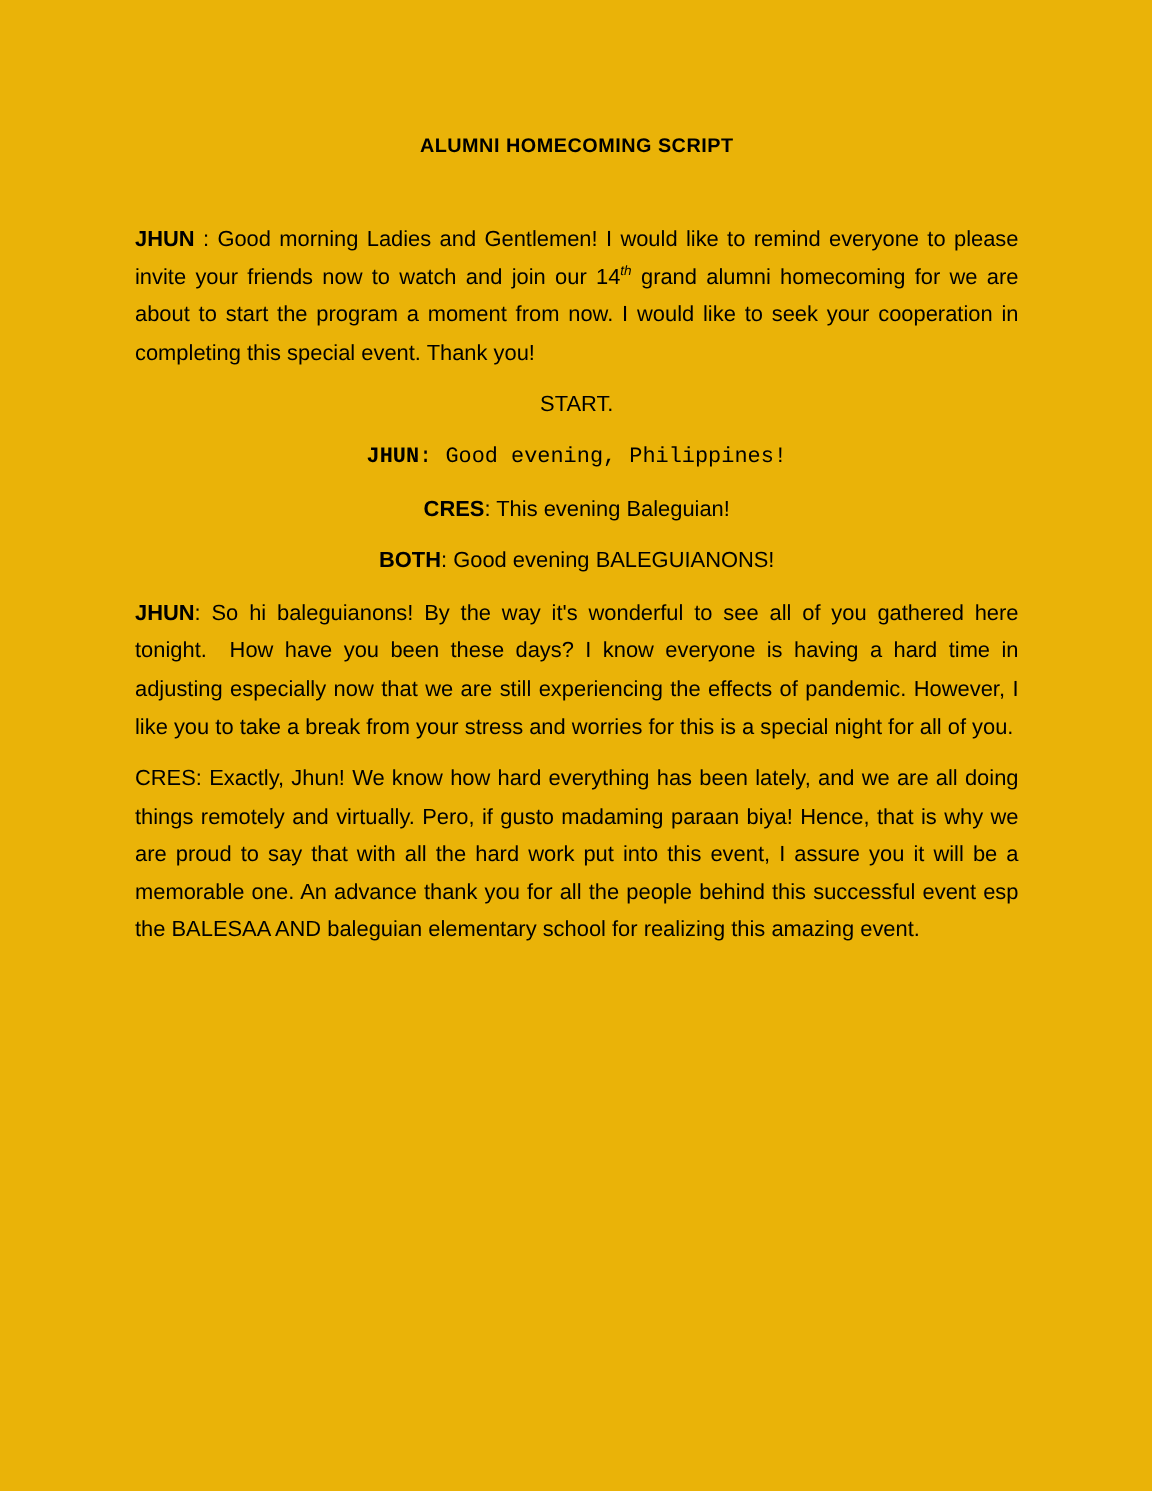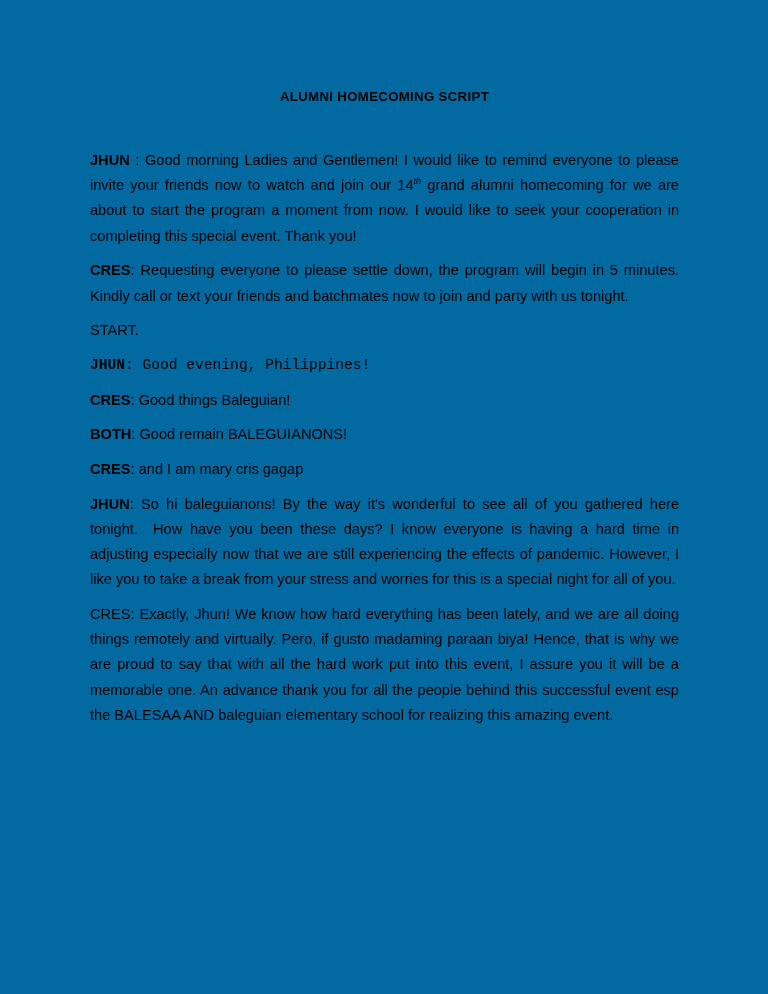--- a/index.html
+++ b/index.html
@@ -11,21 +11,21 @@
     width: 768px;
     height: 994px;
     font-family: "Liberation Sans", sans-serif;
     color: #000000;
     -webkit-font-smoothing: antialiased;
   }
   .page {
     position: relative;
     width: 768px;
     height: 994px;
-    background: #0369a1;
+    background: #eab308;
     box-sizing: border-box;
     overflow: hidden;
   }
   .doc-title {
     position: absolute;
     left: 90px;
     top: 89px;
     width: 589px;
     text-align: center;
     font-weight: bold;
@@ -45,21 +45,21 @@
     line-height: 25.2px;
     text-align: justify;
     text-justify: inter-word;
     word-spacing: 0px;
     white-space: pre-wrap;
   }
   p.line {
     margin: 0 0 9.5px 0;
     font-size: 14.6px;
     line-height: 25.2px;
-    text-align: left;
+    text-align: center;
     white-space: pre-wrap;
   }
   .gap-before {
     margin-top: 25px;
     font-family: Liberation Mono, monospace;
   }
   .spk-bold {
     font-weight: bold;
   }
   .spk-bold-underline {
@@ -79,33 +79,31 @@
 <body>
 
 <div class="page">
 
   <div class="doc-title">ALUMNI HOMECOMING SCRIPT</div>
 
   <div class="body-block">
 
     <p class="para"><span class="spk-bold">JHUN</span><span> : </span><span>Good morning Ladies and Gentlemen! I would like to remind everyone to please invite your friends now to watch and join our 14</span><sup class="ord">th</sup><span> grand alumni homecoming for we are about to start the program a moment from now. I would like to seek your cooperation in completing this special event. Thank you!</span></p>
 
-    <p class="para"><span class="spk-bold">CRES</span><span>: </span><span>Requesting everyone to please settle down, the program will begin in 5 minutes. Kindly call or text your friends and batchmates now to join and party with us tonight.</span></p>
 
     <p class="line">START.</p>
 
 
     <p class="line gap-before"><span class="spk-bold">JHUN</span><span>: </span><span>Good evening, Philippines!</span></p>
 
-    <p class="line"><span class="spk-bold">CRES</span><span>: </span><span>Good things Baleguian!</span></p>
+    <p class="line"><span class="spk-bold">CRES</span><span>: </span><span>This evening Baleguian!</span></p>
 
-    <p class="line"><span class="spk-bold">BOTH</span><span>: </span><span>Good remain BALEGUIANONS!</span></p>
+    <p class="line"><span class="spk-bold">BOTH</span><span>: </span><span>Good evening BALEGUIANONS!</span></p>
 
 
-    <p class="line"><span class="spk-bold">CRES</span><span>: </span><span>and I am mary cris gagap</span></p>
 
 
     <p class="para"><span class="spk-bold">JHUN</span><span>: </span><span>So hi baleguianons! By the way it's wonderful to see all of you gathered here tonight.  How have you been these days? I know everyone is having a hard time in adjusting especially now that we are still experiencing the effects of pandemic. However, I like you to take a break from your stress and worries for this is a special night for all of you.</span></p>
 
     <p class="para">CRES: Exactly, Jhun! We know how hard everything has been lately, and we are all doing things remotely and virtually. Pero, if gusto madaming paraan biya! Hence, that is why we are proud to say that with all the hard work put into this event, I assure you it will be a memorable one. An advance thank you for all the people behind this successful event esp the BALESAA AND baleguian elementary school for realizing this amazing event.</p>
 
   </div>
 </div>
 
 </body></html>

